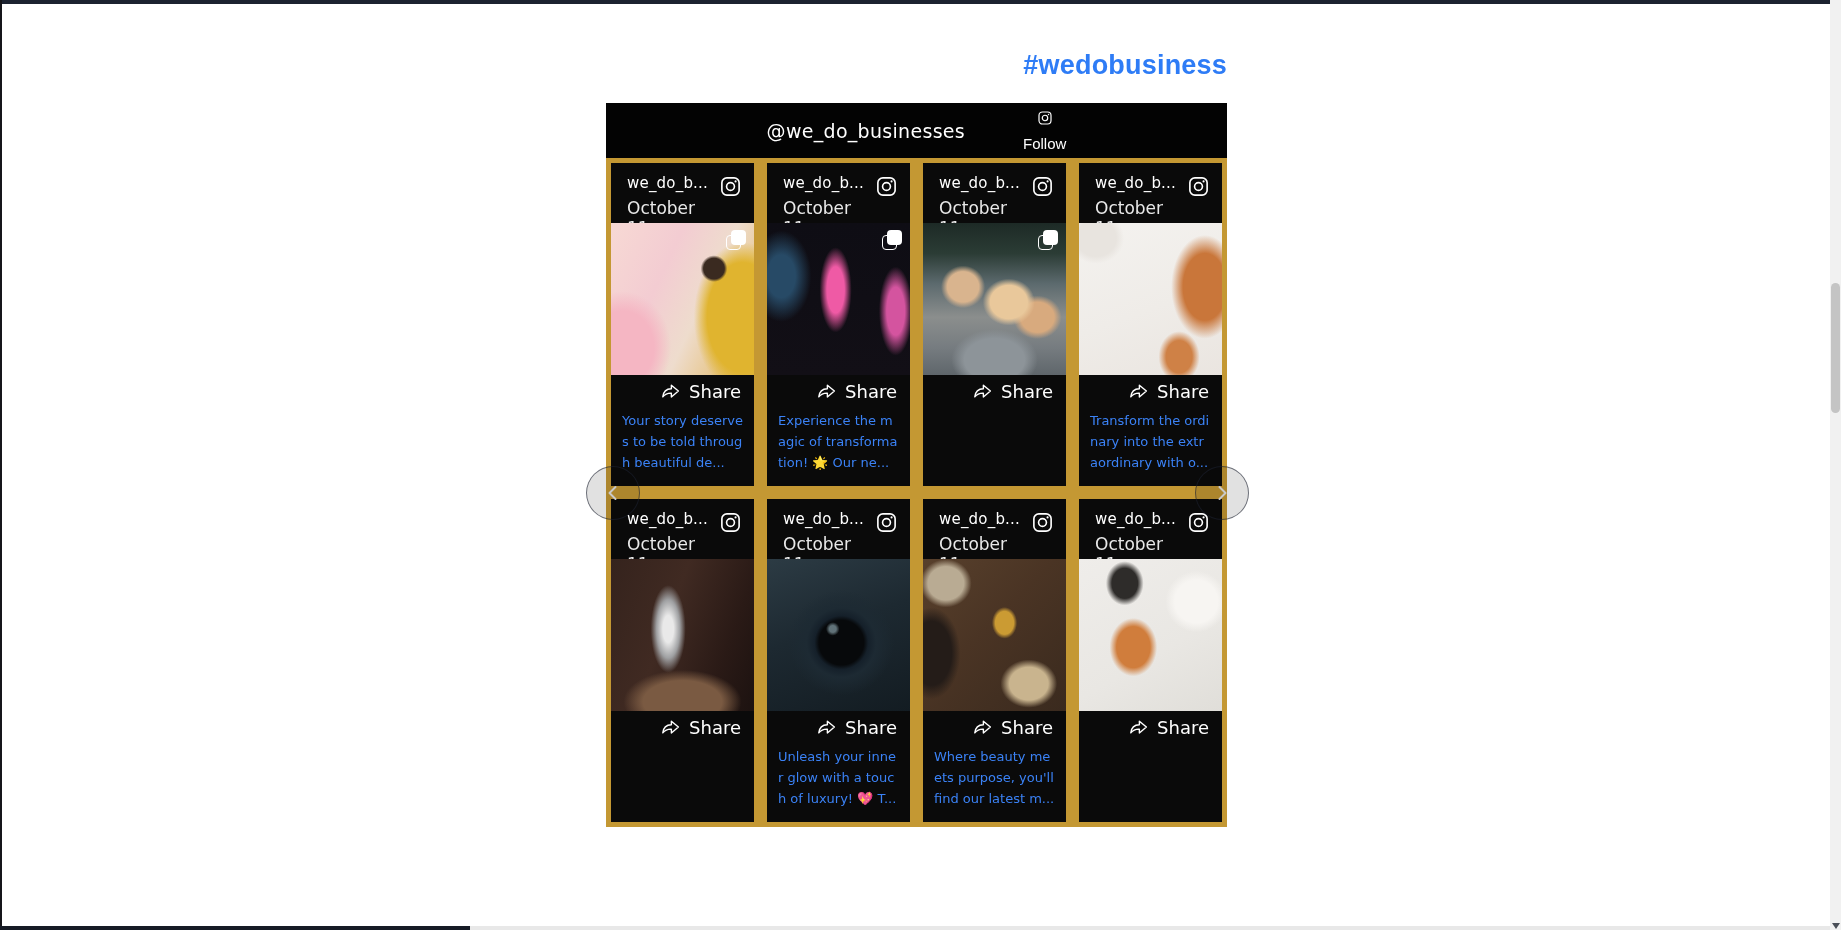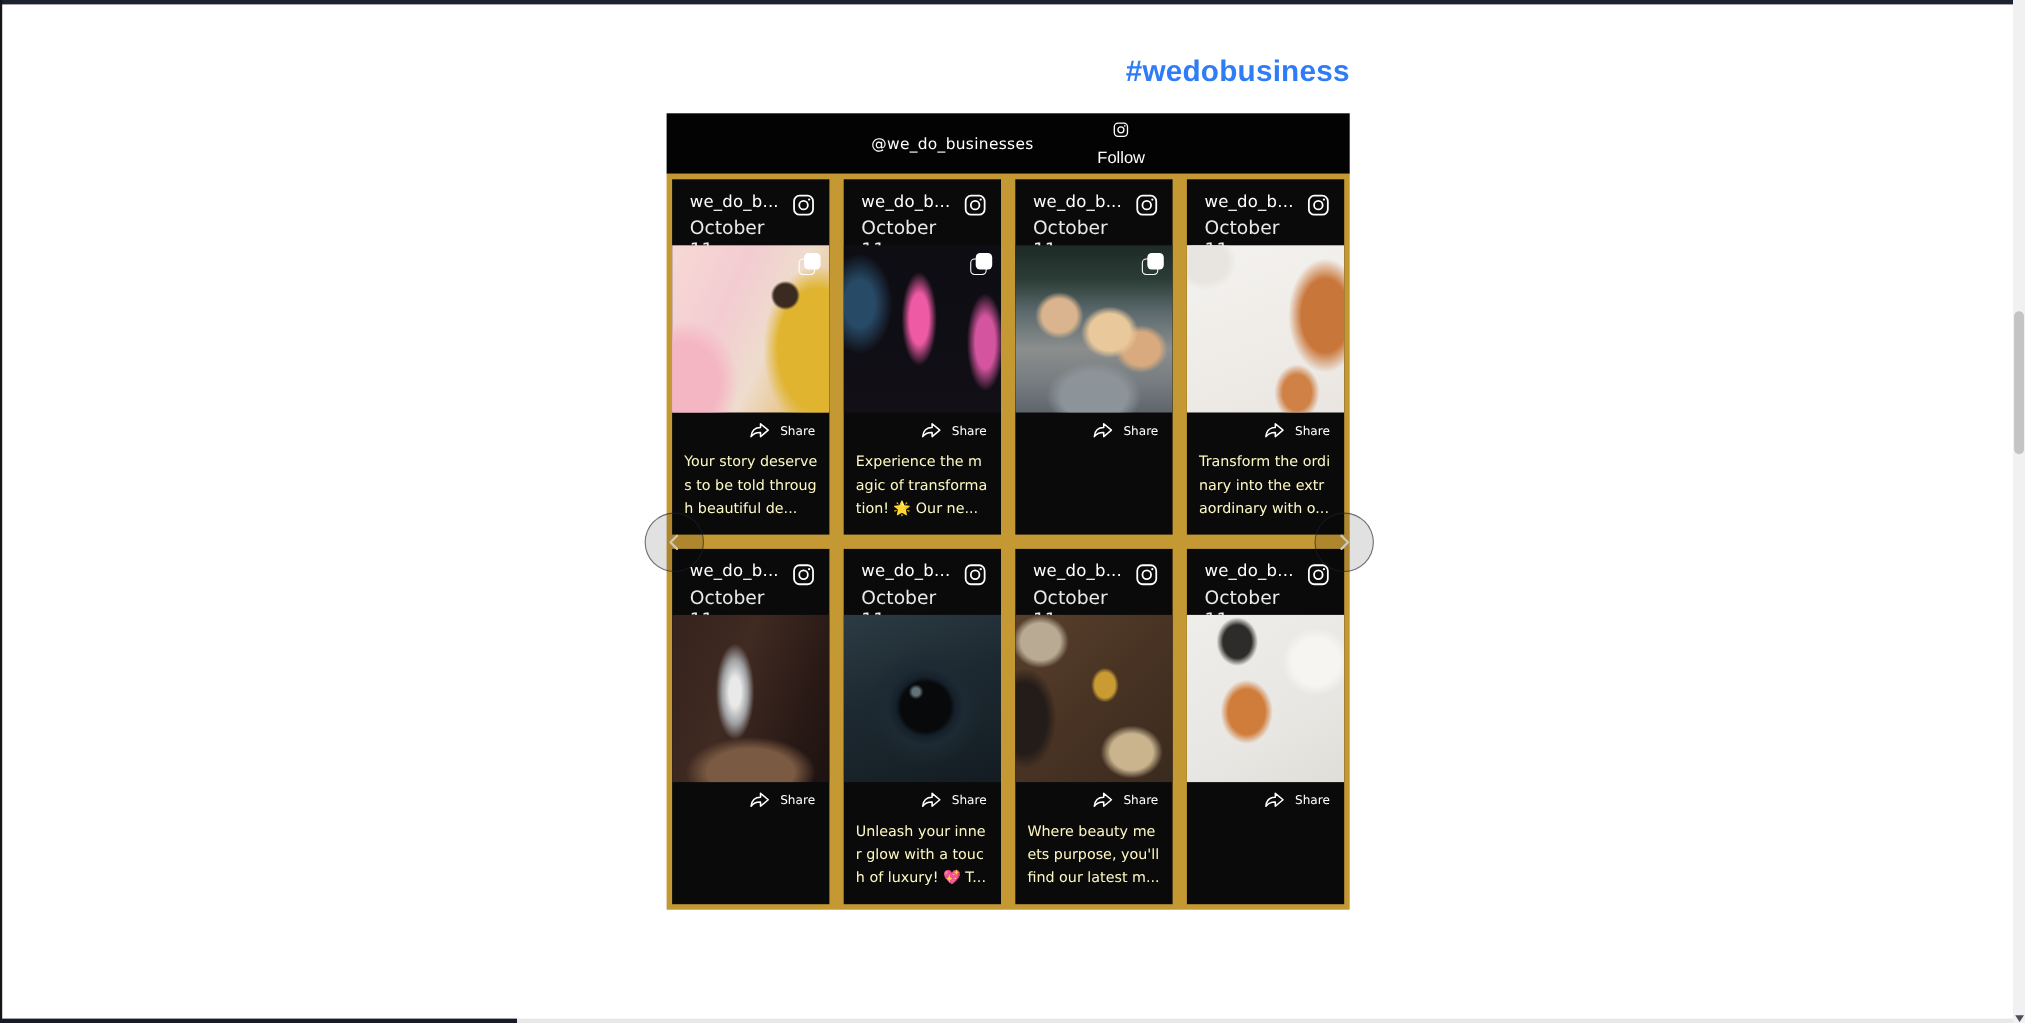--- a/index.html
+++ b/index.html
@@ -18,21 +18,21 @@
   .scroll-down-arrow{position:absolute;left:1832px;top:923px;width:0;height:0;
     border-left:4px solid transparent;border-right:4px solid transparent;border-top:6px solid #4a4f58;}
 
   
   .title{position:absolute;left:606px;top:50px;width:621px;margin:0;text-align:right;
     font-size:27px;font-weight:700;color:#2e7cf6;letter-spacing:.2px;}
 
   
   .ig-header{position:absolute;left:606px;top:103px;width:621px;height:55px;background:#030303;
     display:flex;align-items:center;justify-content:center;gap:58px;color:#fff;box-sizing:border-box;}
-  .ig-user{font-size:14px;letter-spacing:.3px;font-family:"DejaVu Sans",sans-serif;}
+  .ig-user{font-size:19px;letter-spacing:.3px;font-family:"DejaVu Sans",sans-serif;}
   .follow{display:flex;align-items:center;gap:9px;font-size:15px;cursor:pointer;flex-direction:column;}
   .follow svg{width:16px;height:16px;}
 
   
   .grid{position:absolute;left:606px;top:158px;width:621px;height:669px;box-sizing:border-box;
     background:#c49833;padding:5px;display:grid;grid-template-columns:repeat(4,1fr);
     grid-template-rows:repeat(2,1fr);gap:13px;}
   .card{background:#0a0a0a;display:flex;flex-direction:column;overflow:hidden;color:#fff;
     font-family:"DejaVu Sans",sans-serif;}
   .card-head{height:60px;flex:none;display:flex;justify-content:space-between;
@@ -42,22 +42,22 @@
   .ig-glyph{width:23px;height:23px;flex:none;margin-top:1px;cursor:pointer;}
   .card-img{height:152px;flex:none;position:relative;background:#333;}
   .album-icon{position:absolute;top:7px;right:8px;width:20px;height:20px;}
   .album-icon::before{content:"";position:absolute;left:0;bottom:0;width:13px;height:13px;
     border:1.6px solid #fff;border-radius:4px;}
   .album-icon::after{content:"";position:absolute;right:0;top:0;width:15px;height:15px;
     background:#fff;border-radius:4px;}
   .share-row{height:33px;flex:none;display:flex;align-items:center;justify-content:flex-end;
     gap:8px;padding-right:13px;}
   .share-icon{width:21px;height:21px;}
-  .share-label{font-size:11px;cursor:pointer;}
-  .card-caption{margin-top:2px;padding:0 11px;font-size:13px;line-height:21px;color:#fef9c3;
+  .share-label{font-size:18px;cursor:pointer;}
+  .card-caption{margin-top:2px;padding:0 11px;font-size:13px;line-height:21px;color:#3b82f6;
     word-break:break-all;display:-webkit-box;-webkit-line-clamp:3;-webkit-box-orient:vertical;
     overflow:hidden;max-height:63px;}
 
   
   .img-1{background:
     radial-gradient(circle at 72% 30%, #3a2a20 0 7%, rgba(58,42,32,0) 9%),
     radial-gradient(ellipse 55% 80% at 92% 62%, #e0b42f 0 45%, rgba(224,180,47,0) 62%),
     radial-gradient(ellipse 55% 60% at 8% 82%, #f5b6c3 0 40%, rgba(245,182,195,0) 62%),
     linear-gradient(115deg,#f7d9d4 0%,#f3ccd2 35%,#eedccd 60%,#e7c68a 82%,#dcb049 100%);}
   .img-2{background:

